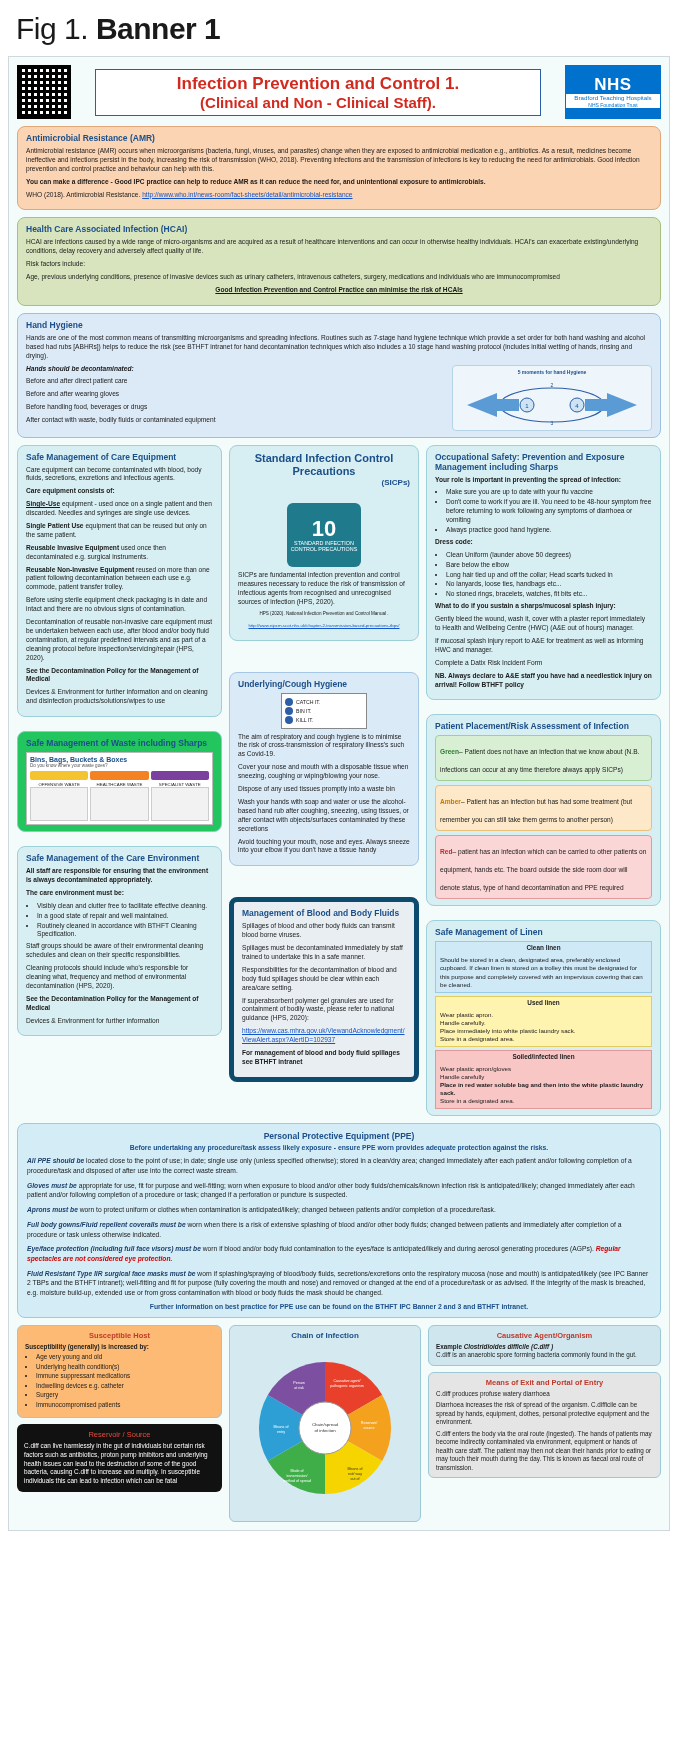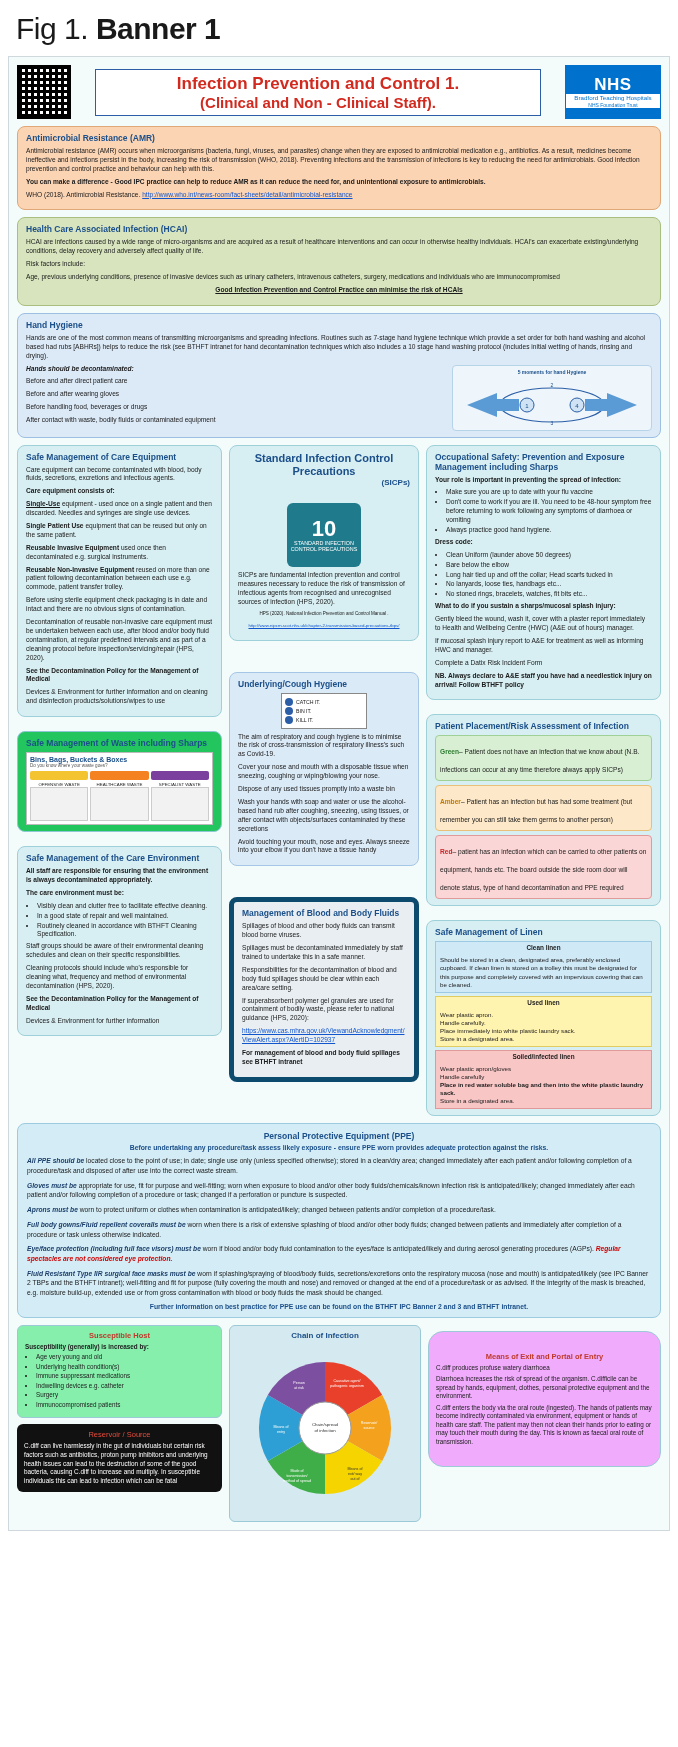--- a/index.html
+++ b/index.html
@@ -138,30 +138,30 @@
 
   
   .ppe { background:#d4ecf5; border:1px solid #9ccbe0; border-radius:8px; padding:7px 9px; margin-top:7px;}
   .ppe h3 { color:#1b4f8a; text-align:center; font-size:8.5px; margin:0 0 3px 0;}
   .ppe .lead { text-align:center; font-size:6.8px; font-weight:700; color:#1b4f8a; margin-bottom:5px;}
   .ppe p { font-size:6.7px; line-height:1.45; margin:0 0 5px 0; }
   .ppe .kw { font-style: italic; font-weight:700; color:#1b3f6b; }
   .ppe .foot { text-align:center; font-size:6.8px; font-weight:700; color:#1b4f8a; margin-top:3px;}
 
   
-  .b-host { background:#86efac; border:1px solid #9bc9d6; border-radius:6px; padding:5px 7px;}
+  .b-host { background:#fdba74; border:1px solid #9bc9d6; border-radius:6px; padding:5px 7px;}
   .b-host h4 { margin:0 0 3px 0; text-align:center; font-size:7.5px; color:#c0392b; font-weight:700;}
   .b-res { background:#111; color:#fff; border-radius:6px; padding:6px 7px; margin-top:6px;}
   .b-res h4 { margin:0 0 3px 0; text-align:center; font-size:7.5px; color:#e74c3c; font-weight:400;}
   .b-res p { font-size:6.4px; line-height:1.35; margin:0;}
   .chain { background:#d5eaf0; border:1px solid #9bc9d6; border-radius:6px; padding:5px; text-align:center;}
   .chain h4 { margin:0 0 4px 0; font-size:8px; color:#1b4f8a; font-weight:700;}
   .b-agent { background:#cfe6ee; border:1px solid #9bc9d6; border-radius:6px; padding:5px 7px;}
   .b-agent h4 { margin:0 0 3px 0; text-align:center; font-size:7.5px; color:#c0392b; font-weight:700;}
-  .b-exit { background:#f0abfc; border:1px solid #9bc9d6; border-radius:15px; padding:20px 7px; margin-top:6px;}
+  .b-exit { background:#e5e5e5; border:1px solid #9bc9d6; border-radius:6px; padding:5px 7px; margin-top:6px;}
   .b-exit h4 { margin:0 0 3px 0; text-align:center; font-size:7.5px; color:#c0392b; font-weight:700;}
   .small { font-size:6.3px; line-height:1.35; }
   ul.tight { margin:2px 0 3px 0; padding-left: 11px; }
   ul.tight li { margin: 0 0 1px 0; }
   .nomargin { margin:0; }
 </style>
 </head>
 <body>
 
 <div class="page">
@@ -490,20 +490,28 @@
               <text x="-44" y="0" font-size="3.6" text-anchor="middle" fill="#fff">Means of</text>
               <text x="-44" y="5" font-size="3.6" text-anchor="middle" fill="#fff">entry</text>
               <text x="-26" y="-44" font-size="3.6" text-anchor="middle" fill="#fff">Person</text>
               <text x="-26" y="-39" font-size="3.6" text-anchor="middle" fill="#fff">at risk</text>
             </g>
           </svg>
         </div>
       </div>
 
       <div class="c3">
+        <div class="b-agent">
+          <h4>Causative Agent/Organism</h4>
+          <div class="small">
+            <span class="bold">Example</span>
+            <span class="bold i">Clostridioides difficile (C.diff )</span>
+          </div>
+          <div class="small">C.diff is an anaerobic spore forming bacteria commonly found in the gut.</div>
+        </div>
         <div class="b-exit">
           <h4>Means of Exit and Portal of Entry</h4>
           <div class="small">C.diff produces profuse watery diarrhoea</div>
           <div class="small" style="margin-top:3px">Diarrhoea increases the risk of spread of the organism. C.difficile can be spread by hands, equipment, clothes, personal protective equipment and the environment.</div>
           <div class="small" style="margin-top:3px">C.diff enters the body via the oral route (ingested). The hands of patients may become indirectly contaminated via environment, equipment or hands of health care staff. The patient may then not clean their hands prior to eating or may touch their mouth during the day. This is known as faecal oral route of transmission.</div>
         </div>
       </div>
     </div>
 
   </div>

